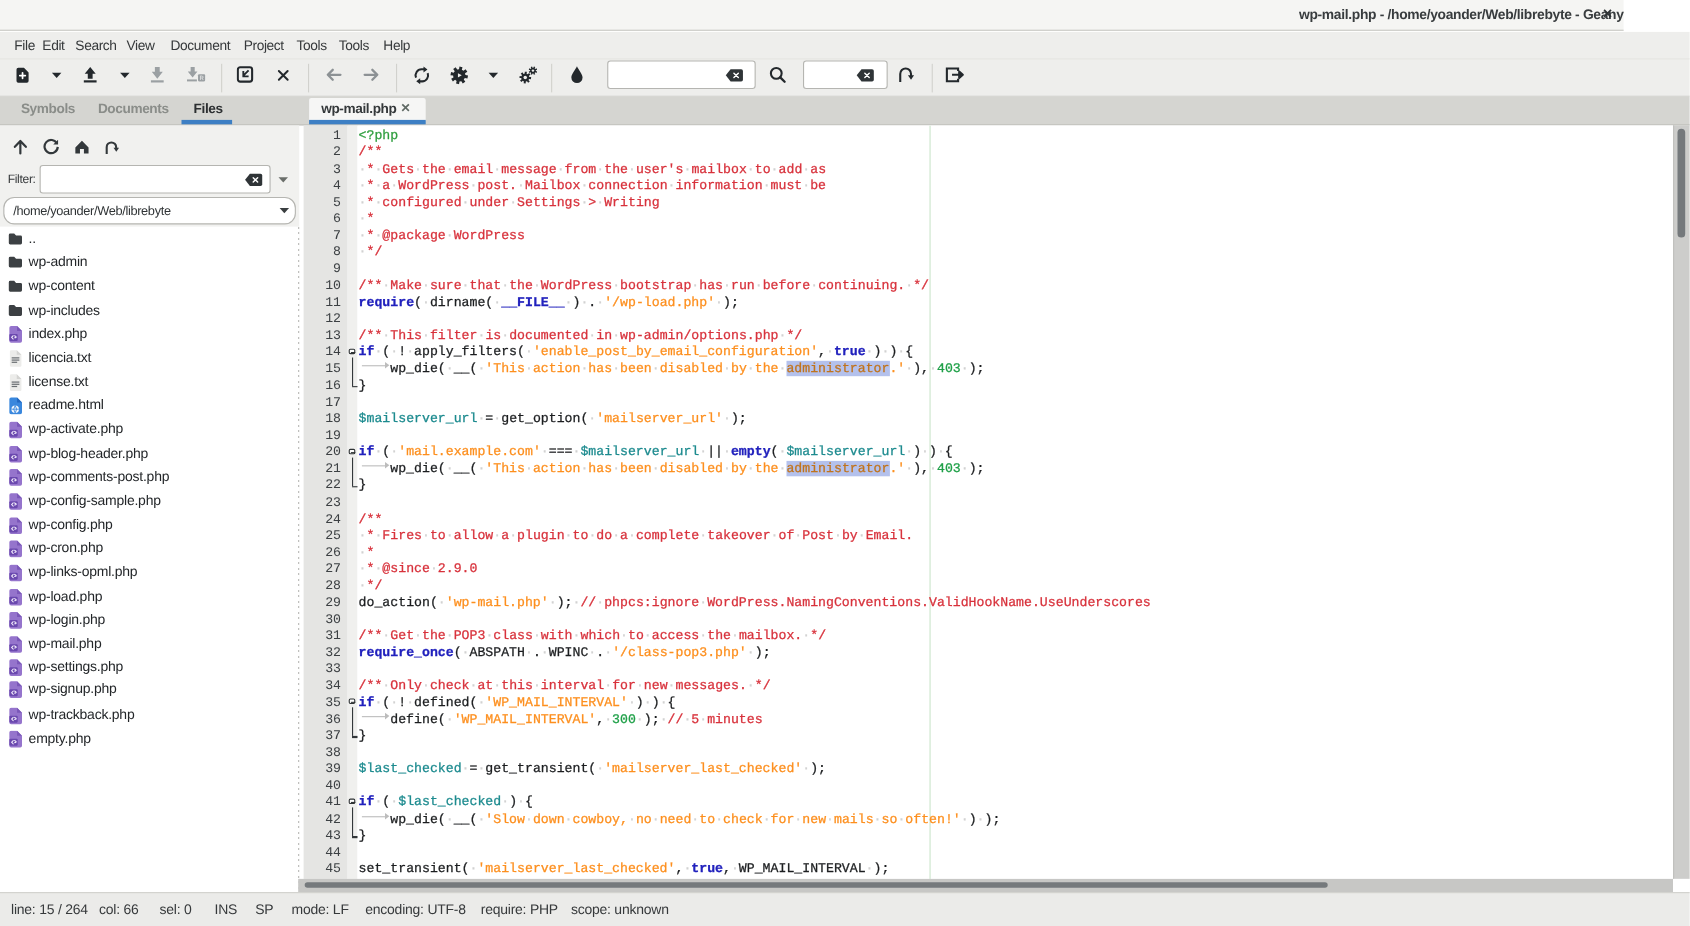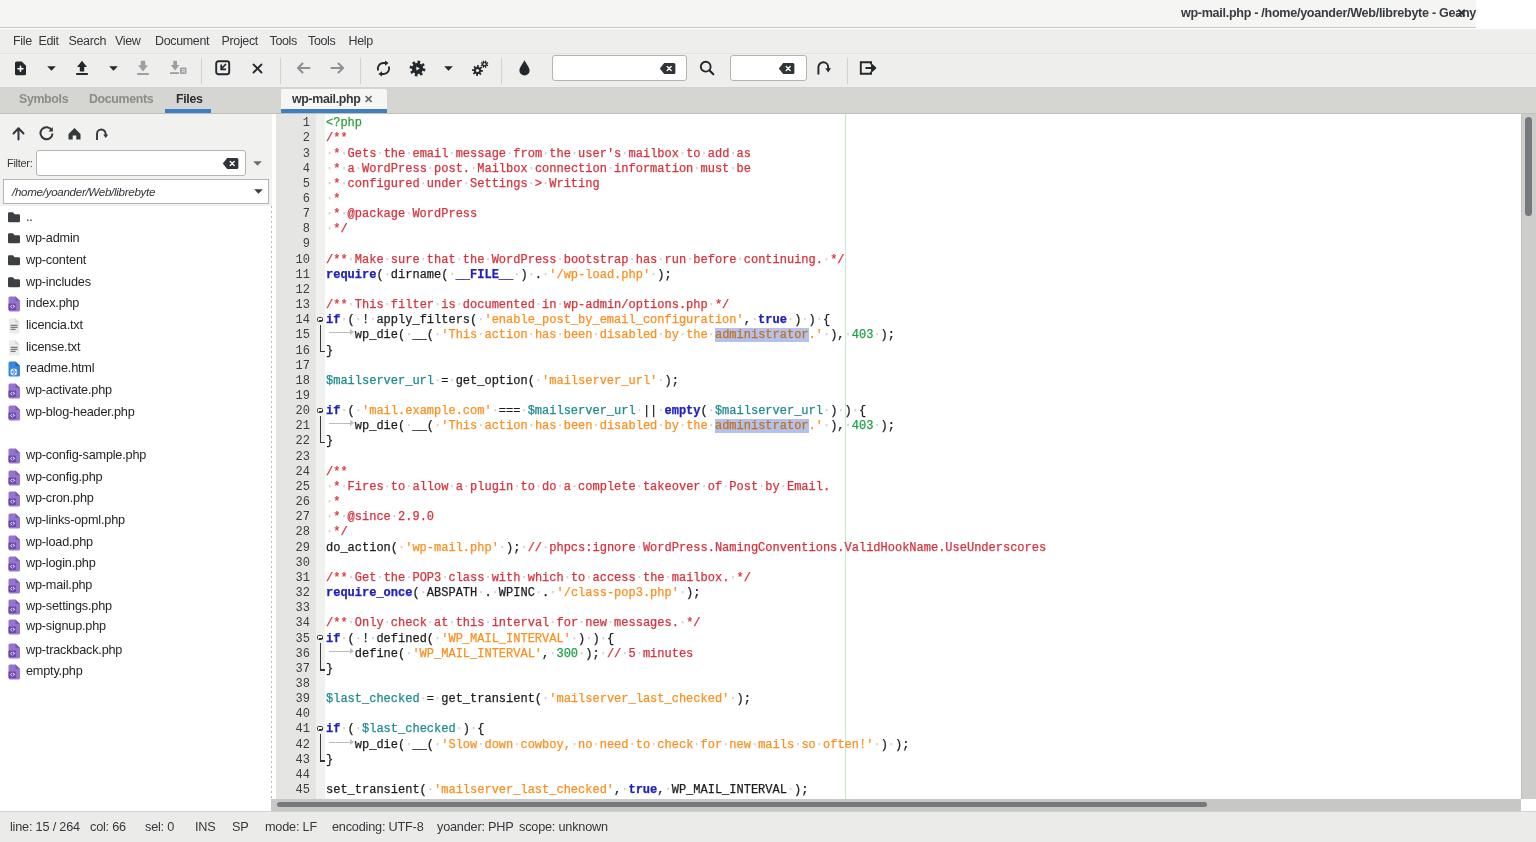--- a/index.html
+++ b/index.html
@@ -22,22 +22,22 @@
 
 #tabstrip { left:0; top:88px; width:1536px; height:26px; background:#d5d5d1; border-bottom:1px solid #bfbfbb; }
 #tabstrip .lbl { position:absolute; top:0; line-height:23px; font-size:12.4px; font-weight:bold; letter-spacing:-0.35px; }
 #edtab { position:absolute; left:281px; top:1px; width:106px; height:21px; background:#f6f6f5; border-radius:2px 2px 0 0; }
 .bluebar { position:absolute; top:21px; height:4px; background:#3d7fc4; }
 
 
 #sidepanel { left:0; top:114px; width:272px; height:697px; background:#f1f1ef; }
 #filterlbl { left:7px; top:150px; font-size:11px; letter-spacing:-0.3px; color:#36393b; line-height:26px; }
 #fentry { left:36px; top:150px; width:210px; height:26px; background:#fff; border:1px solid #b5b5b1; border-radius:3px; }
-#combo { left:3px; top:179px; width:266px; height:25px; background:#fff; border:1px solid #b5b5b1; border-radius:0;
-  font-size:11.6px; color:#2f3335; line-height:23px; padding-left:8px; letter-spacing:-0.3px;font-style:italic; }
+#combo { left:3px; top:179px; width:266px; height:25px; background:#fff; border:1px solid #b5b5b1; border-radius:10px;
+  font-size:11.6px; color:#2f3335; line-height:23px; padding-left:8px; letter-spacing:-0.3px; }
 #filelist { left:0; top:206px; width:272px; height:605px; background:#fff; }
 #filelist .dash { position:absolute; left:271px; top:0; width:1px; height:605px;
   background:repeating-linear-gradient(to bottom,#b9b9b6 0 2px,transparent 2px 5px); }
 .frow { position:absolute; left:0; height:21.7px; width:270px; }
 .fic { position:absolute; left:7px; top:3px; }
 .fic svg { display:block; }
 .fnm { position:absolute; left:26px; top:0; line-height:21.7px; font-size:12.7px; color:#232629; letter-spacing:-0.2px; }
 
 
 #gutter { left:276px; top:114px; width:40px; height:685px; background:#e5e5e3; }
@@ -318,20 +318,31 @@
 <div class="frow" style="top:195.5px">
         <span class="fic">
           <svg width="14" height="16" viewBox="0 0 14 16">
             <path d="M1.5 2 a1.6 1.6 0 0 1 1.6-1.6 h5.4 L13 4.9 v9 a1.6 1.6 0 0 1-1.6 1.6 H3.1 a1.6 1.6 0 0 1-1.6-1.6 Z" fill="#9574cc"></path>
             <path d="M8.5 .4 L13 4.9 H8.5 Z" fill="#7a57b8"></path>
             <rect x="1.5" y="7.6" width="7.6" height="6.4" rx="1" fill="#6a48ae"></rect>
             <path d="M5 9.2 L3.6 10.7 L5 12.2 M6.3 9.2 L7.5 10 a.5.5 0 0 1 -.2.9 l-.9.2" stroke="#efe9fa" stroke-width="1" fill="none" stroke-linecap="round"></path>
           </svg>
         </span>
         <span class="fnm">wp-blog-header.php</span>
+      </div>
+<div class="frow" style="top:217.1px">
+        <span class="fic">
+          <svg width="14" height="16" viewBox="0 0 14 16">
+            <path d="M1.5 2 a1.6 1.6 0 0 1 1.6-1.6 h5.4 L13 4.9 v9 a1.6 1.6 0 0 1-1.6 1.6 H3.1 a1.6 1.6 0 0 1-1.6-1.6 Z" fill="#9574cc"></path>
+            <path d="M8.5 .4 L13 4.9 H8.5 Z" fill="#7a57b8"></path>
+            <rect x="1.5" y="7.6" width="7.6" height="6.4" rx="1" fill="#6a48ae"></rect>
+            <path d="M5 9.2 L3.6 10.7 L5 12.2 M6.3 9.2 L7.5 10 a.5.5 0 0 1 -.2.9 l-.9.2" stroke="#efe9fa" stroke-width="1" fill="none" stroke-linecap="round"></path>
+          </svg>
+        </span>
+        <span class="fnm">wp-comments-post.php</span>
       </div>
 <div class="frow" style="top:238.8px">
         <span class="fic">
           <svg width="14" height="16" viewBox="0 0 14 16">
             <path d="M1.5 2 a1.6 1.6 0 0 1 1.6-1.6 h5.4 L13 4.9 v9 a1.6 1.6 0 0 1-1.6 1.6 H3.1 a1.6 1.6 0 0 1-1.6-1.6 Z" fill="#9574cc"></path>
             <path d="M8.5 .4 L13 4.9 H8.5 Z" fill="#7a57b8"></path>
             <rect x="1.5" y="7.6" width="7.6" height="6.4" rx="1" fill="#6a48ae"></rect>
             <path d="M5 9.2 L3.6 10.7 L5 12.2 M6.3 9.2 L7.5 10 a.5.5 0 0 1 -.2.9 l-.9.2" stroke="#efe9fa" stroke-width="1" fill="none" stroke-linecap="round"></path>
           </svg>
         </span>
@@ -566,16 +577,16 @@
   <div class="abs" id="sbbottom"></div>
 
   <div class="abs" id="status">
       <span style="left:10px">line: 15 / 264</span>
 <span style="left:90px">col: 66</span>
 <span style="left:145px">sel: 0</span>
 <span style="left:195px">INS</span>
 <span style="left:232px">SP</span>
 <span style="left:265px">mode: LF</span>
 <span style="left:332px">encoding: UTF-8</span>
-<span style="left:437px">yoander: PHP</span>
+<span style="left:437px">require: PHP</span>
 <span style="left:519px">scope: unknown</span>
     </div>
 </div>
 
 </body></html>

